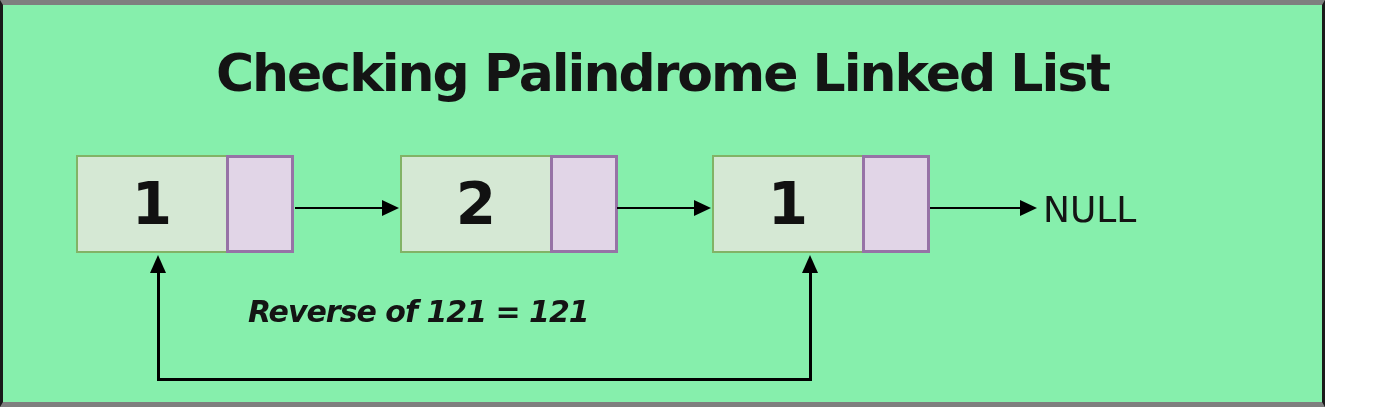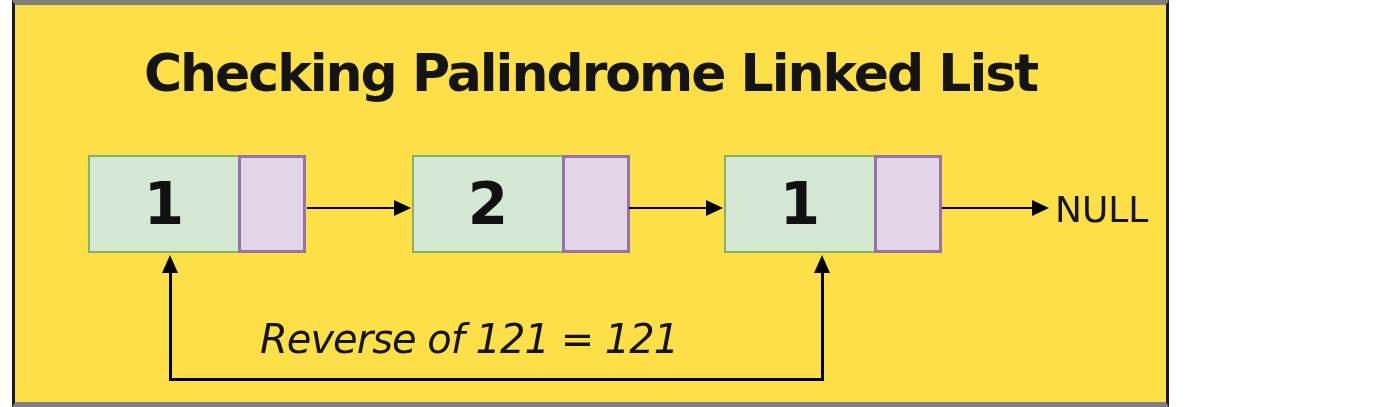--- a/index.html
+++ b/index.html
@@ -14,28 +14,27 @@
   * { margin: 0; padding: 0; box-sizing: border-box; }
   html, body { background: #ffffff; }
   body {
     font-family: "DejaVu Sans", "Liberation Sans", sans-serif;
     width: 1381px;
     height: 407px;
     overflow: hidden;
   }
   .frame {
     position: relative;
-    width: 1157px;
+    width: 1325px;
     height: 407px;
-    background: #fde047;
+    background: #86efac;
     border-top: 5px solid var(--frame-bar);
     border-bottom: 5px solid var(--frame-bar);
     border-left: 3px solid var(--frame-side);
     border-right: 3px solid var(--frame-side);
-    margin-left: 12px;
   }
   .title {
     position: absolute;
     left: 0;
     right: 0;
     top: 38px;
     text-align: center;
     font-size: 52px;
     font-weight: bold;
     letter-spacing: -2px;
@@ -116,24 +115,24 @@
     width: 0; height: 0;
     border-bottom: 18px solid var(--line);
     border-left: 8px solid transparent;
     border-right: 8px solid transparent;
   }
   .uphead-left  { left: 147px; top: 250px; }
   .uphead-right { left: 799px; top: 250px; }
   .annotation {
     position: absolute;
     left: 245px;
-    top: 311px;
-    font-size: 40px;
+    top: 289px;
+    font-size: 30px;
     font-style: italic;
-    font-weight: normal;
+    font-weight: bold;
     letter-spacing: -1px;
     color: #141414;
     white-space: nowrap;
   }
 </style>
 </head>
 <body>
 
 <div class="frame">
 

